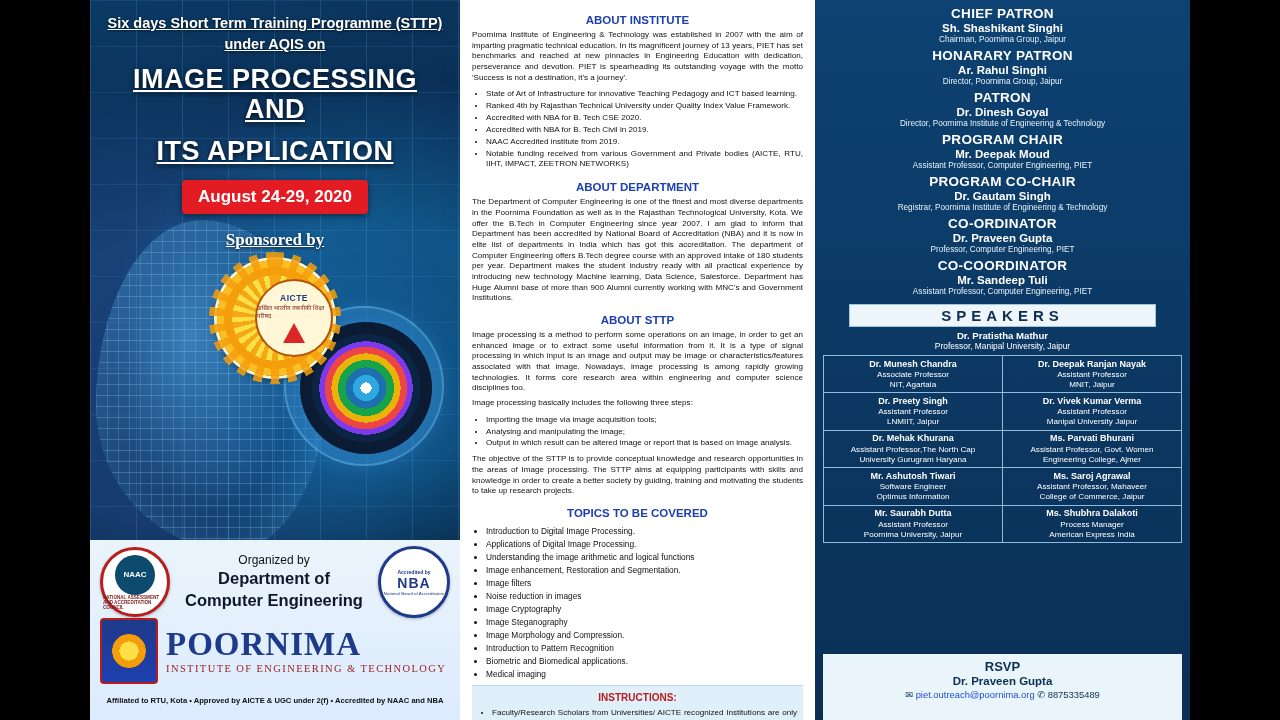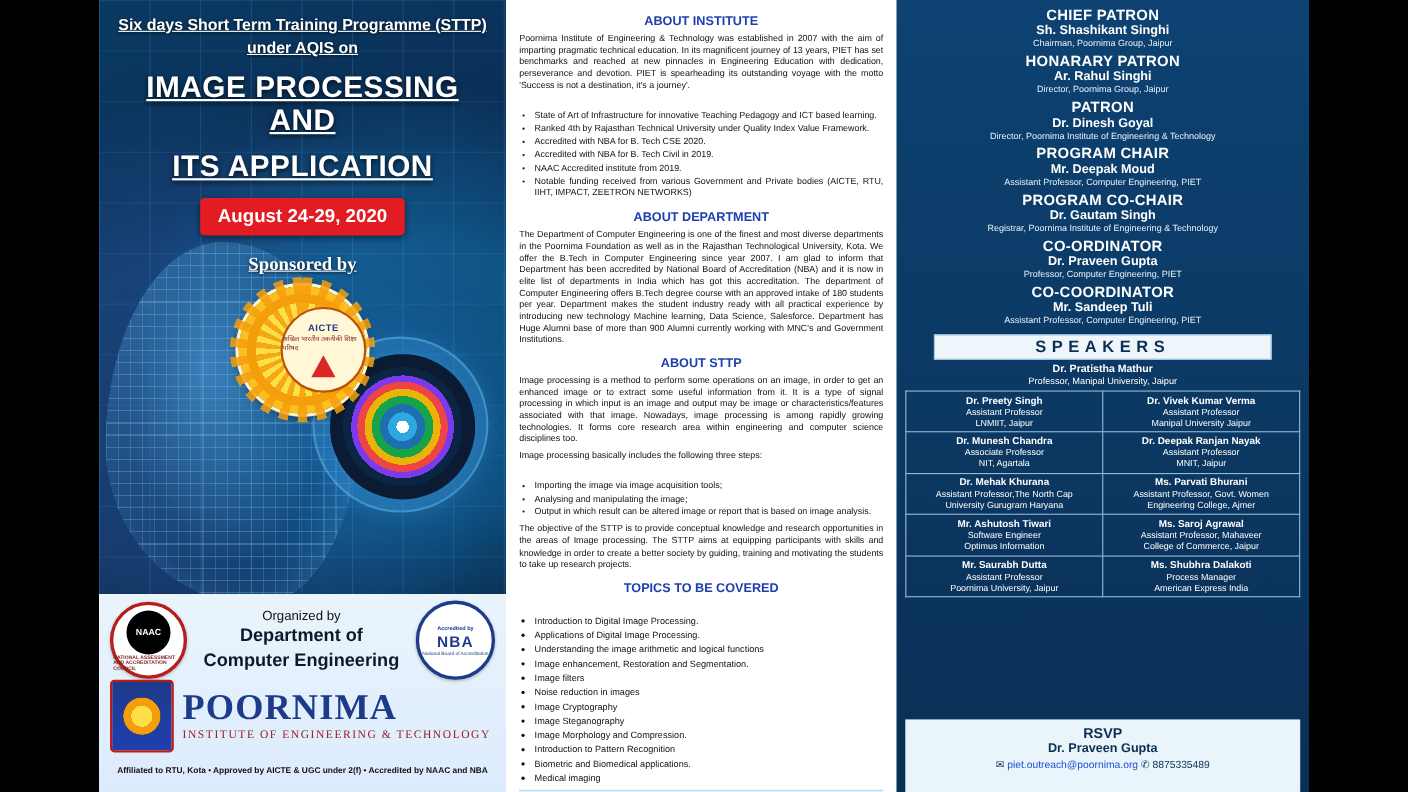--- a/index.html
+++ b/index.html
@@ -58,21 +58,21 @@
   .aicte .inner{position:relative;width:74px;height:74px;border-radius:50%;background:#fff7d6;
      display:flex;flex-direction:column;align-items:center;justify-content:center;border:2px solid #b45309;}
   .aicte .nm{font-size:8.5px;font-weight:bold;color:#1e3a8a;letter-spacing:.5px;}
   .aicte .hi{font-size:6px;color:#7f1d1d;margin-top:1px;}
   .aicte .tree{width:0;height:0;border-left:11px solid transparent;border-right:11px solid transparent;border-bottom:20px solid #dc2626;margin-top:3px;}
 
   .left-bot{position:relative;height:180px;background:linear-gradient(180deg,#eaf4fb,#dbeafe);padding:6px 10px;}
   .org-row{display:flex;align-items:center;justify-content:space-between;}
   .naac{width:64px;height:64px;border-radius:50%;background:#fff;border:3px solid #b91c1c;
      display:flex;align-items:center;justify-content:center;flex-direction:column;box-shadow:0 1px 3px rgba(0,0,0,.3);}
-  .naac .inner{width:40px;height:40px;border-radius:50%;background:#000000;
+  .naac .inner{width:40px;height:40px;border-radius:50%;background:#0c4a6e;
       display:flex;align-items:center;justify-content:center;color:#fff;font-size:8px;font-weight:bold;}
   .naac .cap{font-size:4.6px;color:#7f1d1d;font-weight:bold;}
   .org-mid{text-align:center;flex:1;}
   .org-mid .o1{font-size:12px;color:#111;}
   .org-mid .o2{font-size:16.5px;font-weight:bold;color:#0f172a;line-height:1.2;margin-top:2px;}
   .nba{width:66px;height:66px;border-radius:50%;background:#fff;border:3px solid #1e3a8a;
      display:flex;flex-direction:column;align-items:center;justify-content:center;box-shadow:0 1px 3px rgba(0,0,0,.3);}
   .nba .t{font-size:5px;color:#1e3a8a;font-weight:bold;}
   .nba .b{font-size:14px;color:#1e3a8a;font-weight:bold;letter-spacing:1px;}
   .nba .s{font-size:4.4px;color:#1e3a8a;}
@@ -85,21 +85,21 @@
   .pit-text{flex:1;}
   .pit-text .p1{font-family:"Liberation Serif",serif;font-size:33px;font-weight:bold;color:#1e3a8a;line-height:1;letter-spacing:1px;}
   .pit-text .p2{font-family:"Liberation Serif",serif;font-size:10.5px;color:#991b1b;letter-spacing:1.4px;margin-top:2px;}
   .affil{font-size:7.6px;color:#111;text-align:center;margin-top:12px;font-weight:bold;}
 
   
   .mid{width:355px;height:720px;background:#ffffff;padding:8px 12px 0;box-sizing:border-box;
        display:flex;flex-direction:column;}
   .mid h3{color:#1e40af;font-size:11.5px;font-weight:bold;text-align:center;margin:6px 0 4px;}
   .mid p{font-size:8.1px;line-height:1.32;color:#111;text-align:justify;margin:0 0 4px;}
-  .mid ul{margin:13px 0 4px 0;padding-left:14px;}
+  .mid ul{margin:2px 0 4px 0;padding-left:14px;}
   .mid li{font-size:8.1px;line-height:1.34;color:#111;margin-bottom:1px;text-align:justify;}
   .topics li{font-size:8.3px;line-height:1.45;}
   .instr{margin-top:auto;background:#dff0fa;border-top:1px solid #bcdcee;padding:6px 6px 8px;}
   .instr h4{color:#b91c1c;font-size:10px;margin:0 0 4px;text-align:center;font-weight:bold;}
   .instr ul{padding-left:14px;margin:0;}
   .instr li{font-size:8.1px;line-height:1.45;color:#111;}
 
   
   .right{width:375px;height:720px;background:linear-gradient(180deg,#0d4272,#0a2f55);color:#fff;
     padding:6px 8px 0;box-sizing:border-box;display:flex;flex-direction:column;}
@@ -278,40 +278,40 @@
       <div class="speakers-band">SPEAKERS</div>
       <div class="lead">
         <div class="n">Dr. Pratistha Mathur</div>
         <div class="s">Professor, Manipal University, Jaipur</div>
       </div>
 
       <table class="sp-table">
         <tbody>
             <tr>
           <td>
+            <div class="sp-n">Dr. Munesh Chandra</div>
+            <div class="sp-d" style="white-space: pre-line;">Associate Professor
+NIT, Agartala</div>
+          </td>
+          <td>
+            <div class="sp-n">Dr. Deepak Ranjan Nayak</div>
+            <div class="sp-d" style="white-space: pre-line;">Assistant Professor
+MNIT, Jaipur</div>
+          </td>
+        </tr>
+        <tr>
+          <td>
             <div class="sp-n">Dr. Preety Singh</div>
             <div class="sp-d" style="white-space: pre-line;">Assistant Professor
 LNMIIT, Jaipur</div>
           </td>
           <td>
             <div class="sp-n">Dr. Vivek Kumar Verma</div>
             <div class="sp-d" style="white-space: pre-line;">Assistant Professor
 Manipal University Jaipur</div>
-          </td>
-        </tr>
-        <tr>
-          <td>
-            <div class="sp-n">Dr. Munesh Chandra</div>
-            <div class="sp-d" style="white-space: pre-line;">Associate Professor
-NIT, Agartala</div>
-          </td>
-          <td>
-            <div class="sp-n">Dr. Deepak Ranjan Nayak</div>
-            <div class="sp-d" style="white-space: pre-line;">Assistant Professor
-MNIT, Jaipur</div>
           </td>
         </tr>
         <tr>
           <td>
             <div class="sp-n">Dr. Mehak Khurana</div>
             <div class="sp-d" style="white-space: pre-line;">Assistant Professor,The North Cap
 University Gurugram Haryana</div>
           </td>
           <td>
             <div class="sp-n">Ms. Parvati Bhurani</div>

